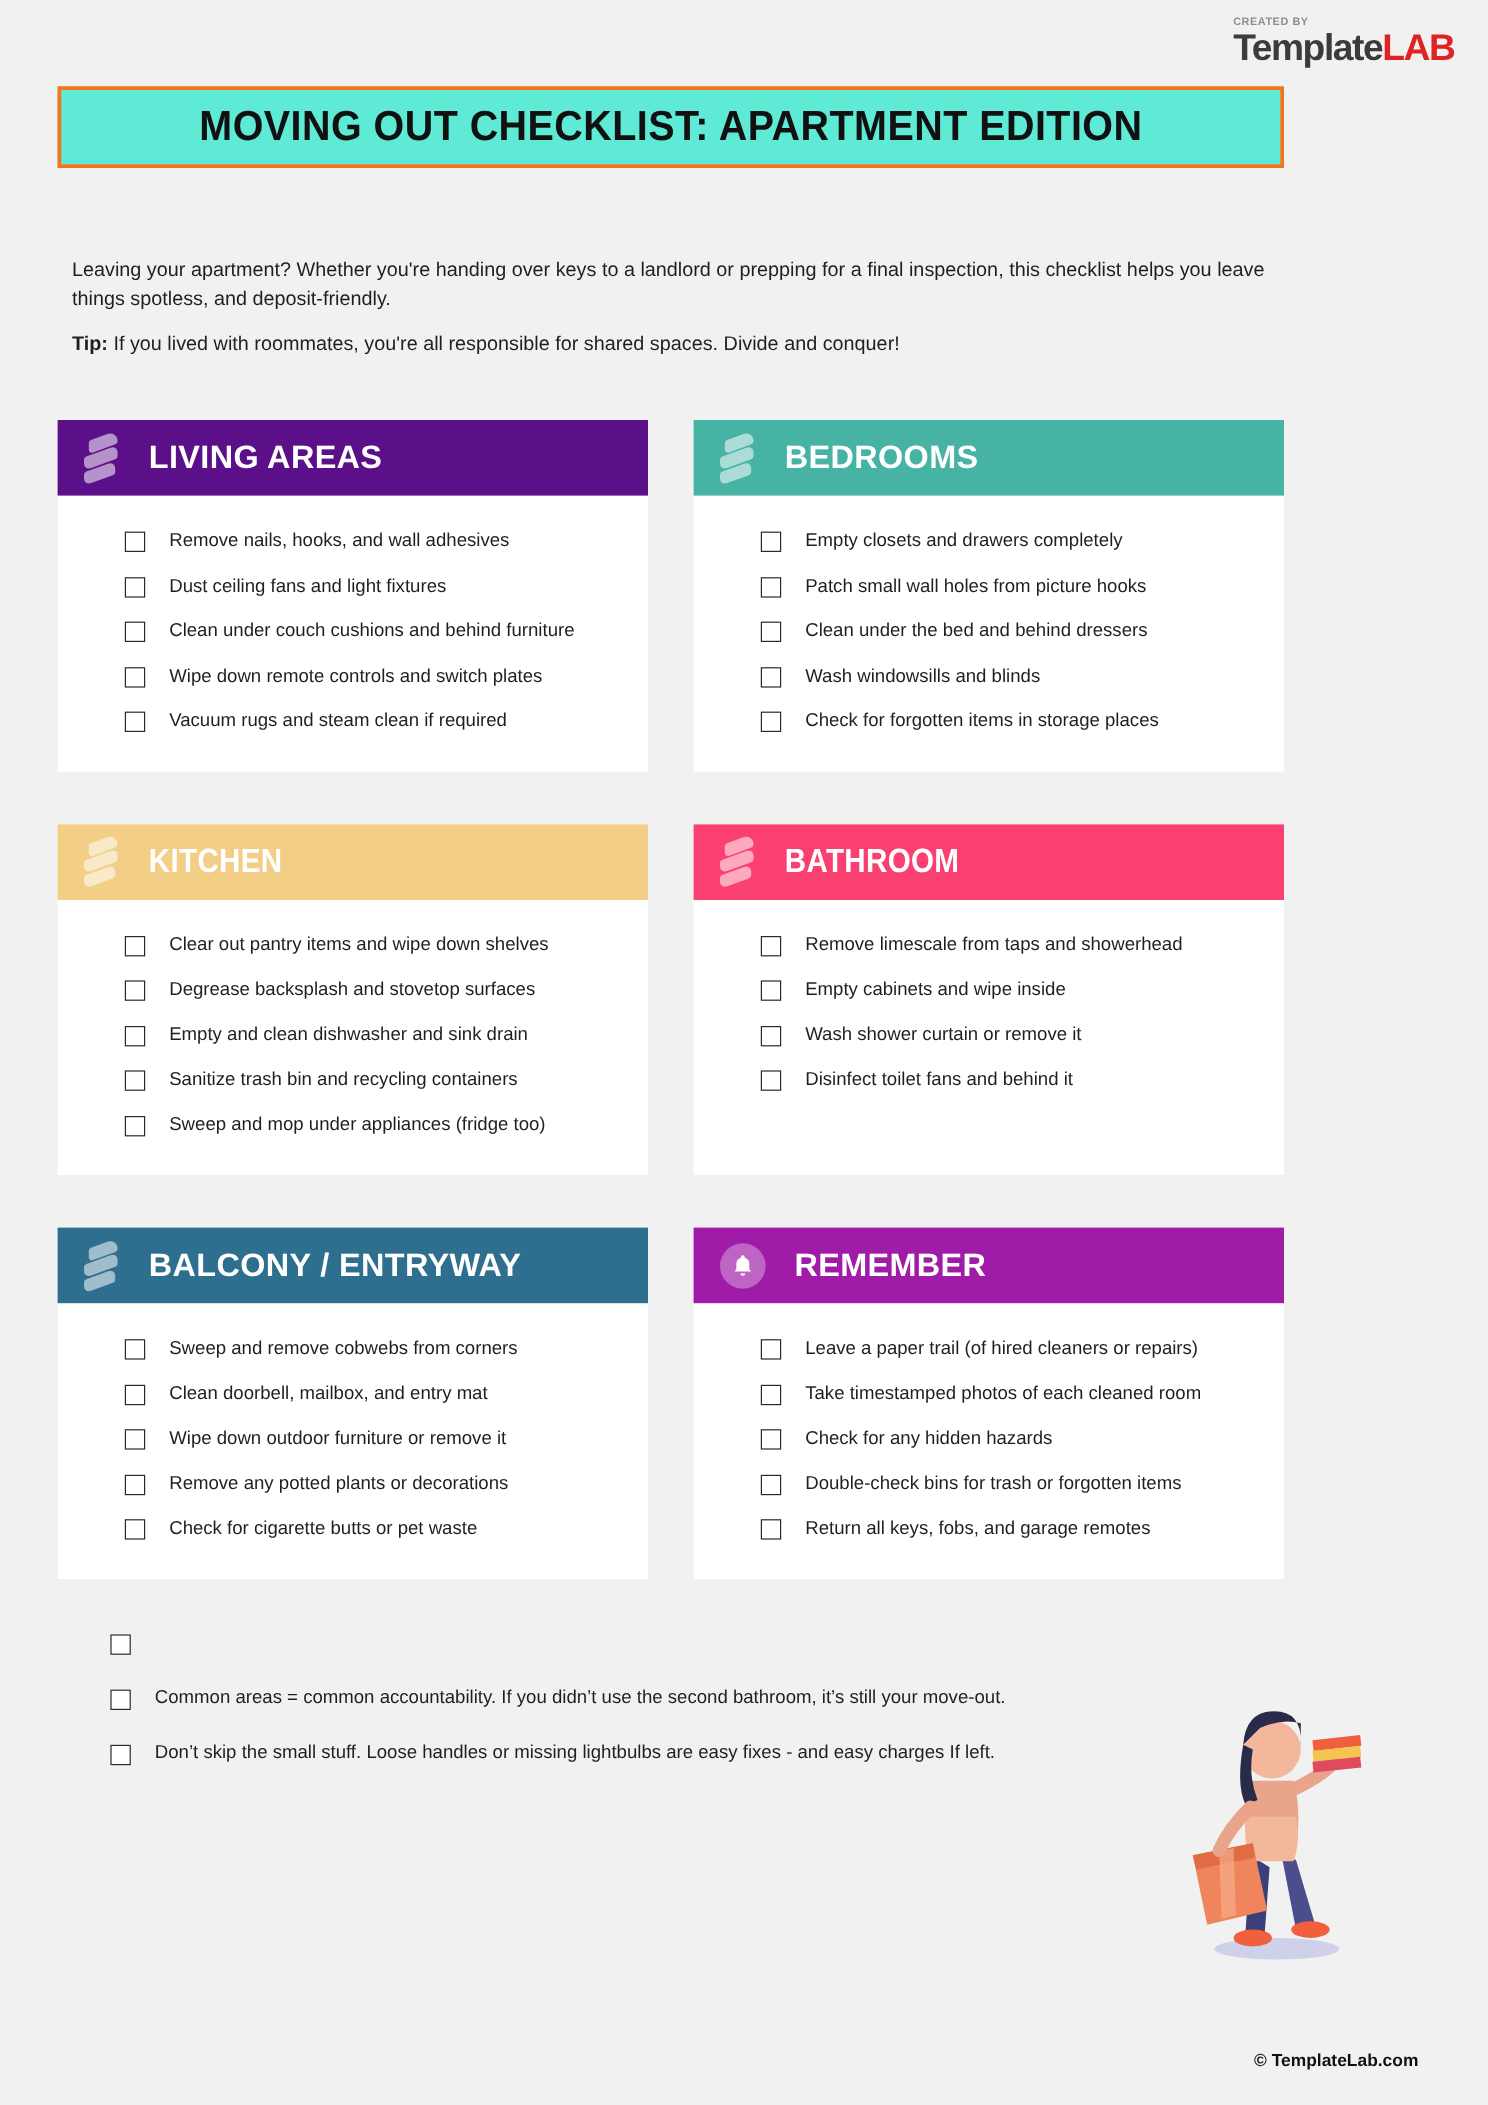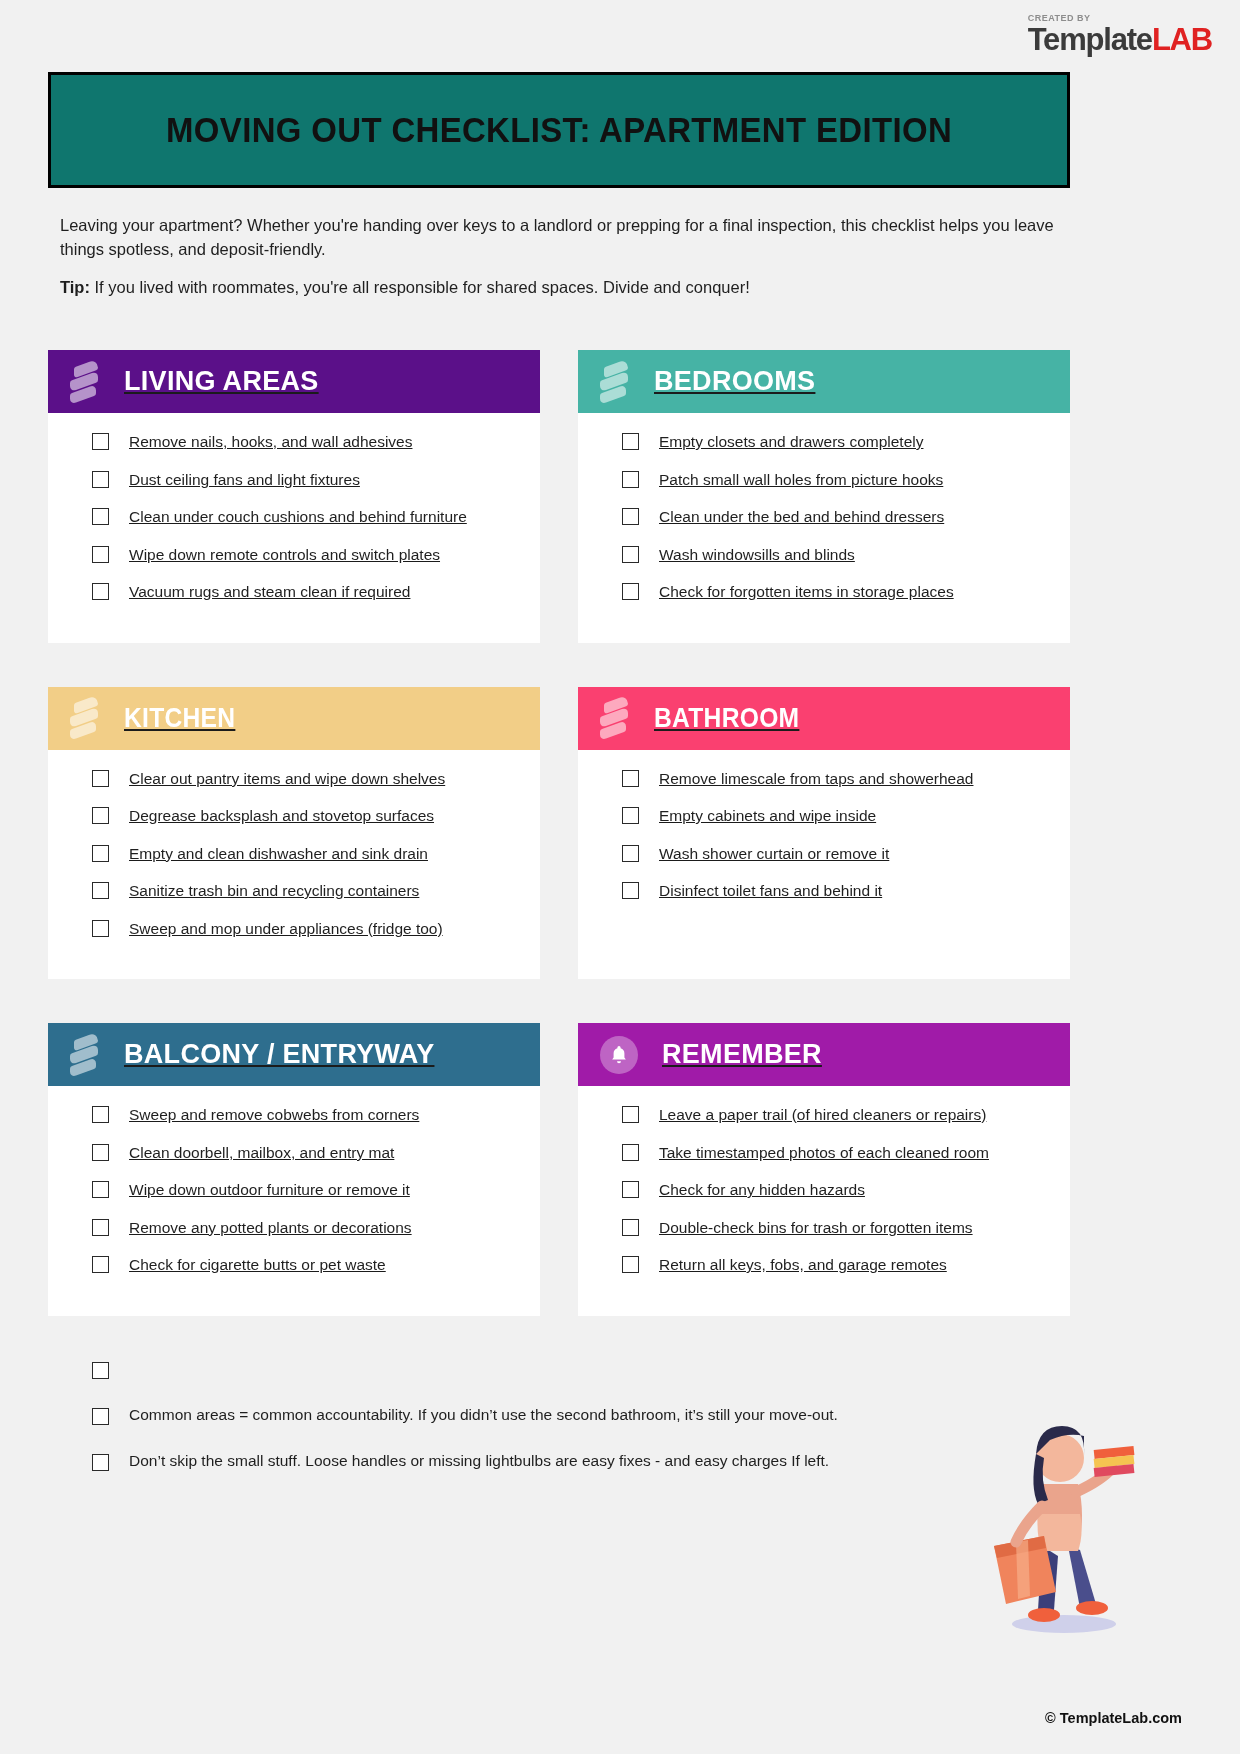--- a/index.html
+++ b/index.html
@@ -29,23 +29,23 @@
     margin-right: 2px;
   }
   .brand-word { font-size: 31px; font-weight: bold; letter-spacing: -1.2px; }
   .brand-template { color: #3b3b3b; }
   .brand-lab { color: #e02222; }
 
   
   .title-box {
     position: absolute;
     left: 48px; top: 72px;
-    width: 1022px; height: 116px;
-    background: #0f766e;
-    border: 3px solid #000000;
+    width: 1022px; height: 68px;
+    background: #5eead4;
+    border: 3px solid #f97316;
     display: flex; align-items: center; justify-content: center;
   }
   .title-text {
     font-family: "Liberation Sans Narrow", "Liberation Sans", sans-serif;
     font-size: 35px;
     font-weight: bold;
     letter-spacing: 0.4px;
     color: #111111;
     text-align: center;
     transform: scaleX(0.94);
@@ -63,21 +63,20 @@
 
   
   .grid {
     position: absolute;
     left: 48px; top: 350px;
     width: 820px;
     display: grid;
     grid-template-columns: 492px 492px;
     column-gap: 38px;
     row-gap: 44px;
-    text-decoration: underline;
   }
   .card { background: #ffffff; }
   .card-head {
     height: 63px;
     display: flex;
     align-items: center;
     padding-left: 22px;
     position: relative;
     overflow: hidden;
   }
@@ -114,21 +113,22 @@
     border-radius: 50%;
     background: rgba(255,255,255,0.32);
     display: flex; align-items: center; justify-content: center;
     position: relative;
   }
   .bell-icon svg { display: block; }
 
   .card-body { padding: 20px 0 22px 0; }
   .check-row {
     display: flex;
-    padding: 0 18px 0 44px;
+    align-items: center;
+    padding: 0 18px 0 56px;
     height: 37.5px;
   }
   .cb {
     width: 17px; height: 17px;
     border: 1.6px solid #2a2a2a;
     background: #fff;
     flex: 0 0 17px;
   }
   .check-label {
     margin-left: 20px;

